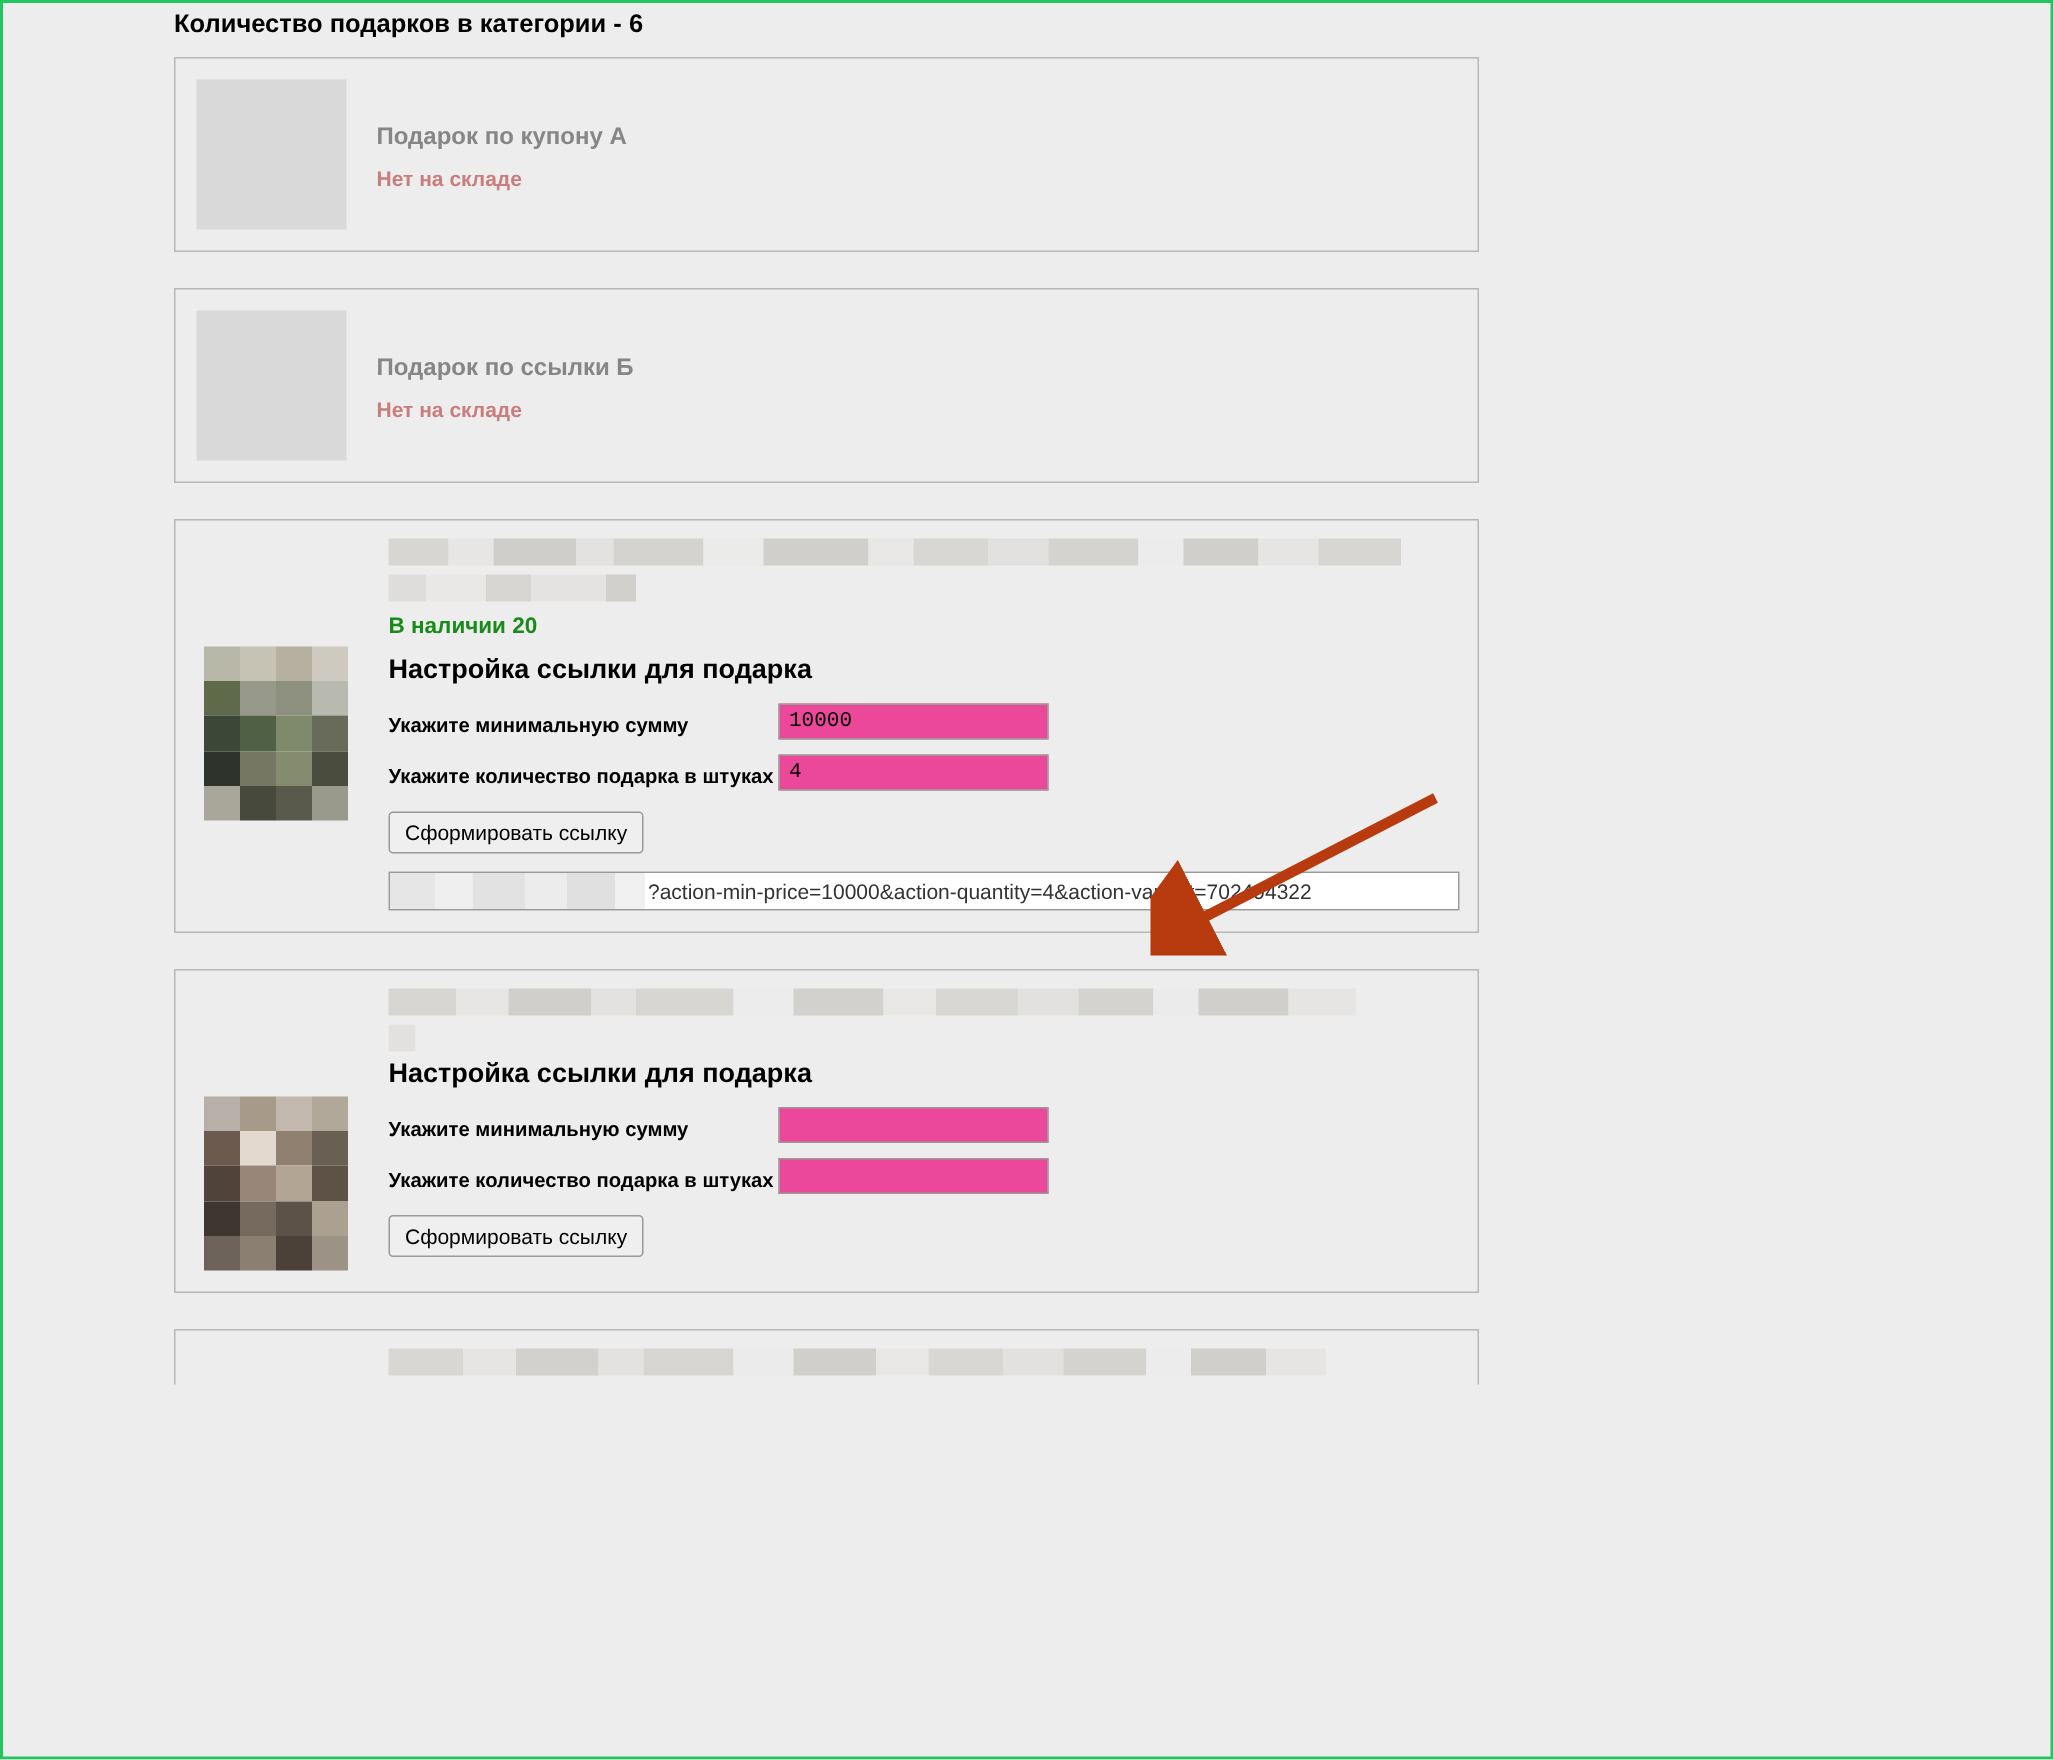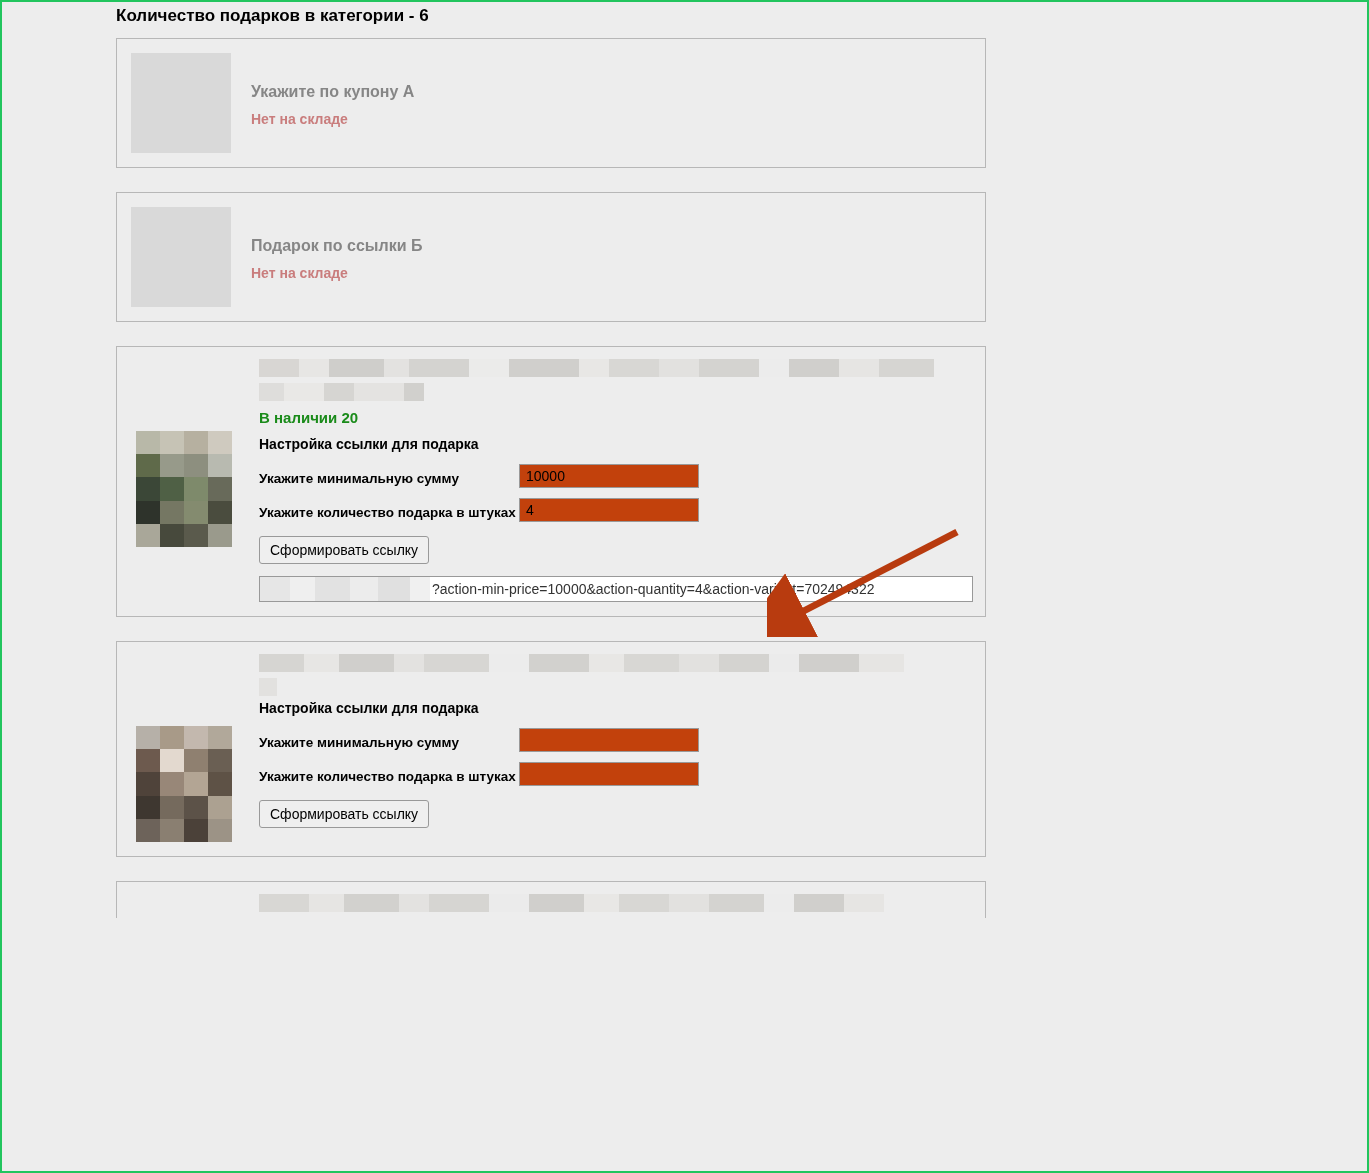--- a/index.html
+++ b/index.html
@@ -91,42 +91,42 @@
       filter: blur(0.5px);
     }
     .in-stock {
       color: #1a8b1a;
       font-weight: bold;
       font-size: 15px;
       margin: 8px 0 10px 0;
     }
     .subheading {
       font-weight: bold;
-      font-size: 14px;
+      font-size: 18px;
       margin-bottom: 12px;
     }
     .field-row {
       display: flex;
       align-items: flex-end;
       margin-bottom: 10px;
     }
     .field-label {
       width: 260px;
       font-weight: bold;
       font-size: 13.5px;
       line-height: 1.3;
     }
     .num-input {
       width: 180px;
       height: 24px;
       border: 1px solid #999;
-      background: #c2410c;
+      background: #ec4899;
       padding: 2px 6px;
       font-size: 14px;
-      font-family: Liberation Sans, sans-serif;
+      font-family: Liberation Mono, monospace;
     }
     .btn {
       padding: 5px 10px;
       border: 1px solid #999;
       background: #efefef;
       border-radius: 3px;
       font-size: 14px;
       cursor: pointer;
       margin-top: 4px;
     }
@@ -169,21 +169,21 @@
 
 <div class="page-frame">
 
   <div class="page-title">Количество подарков в категории - 6</div>
 
   <div class="cards-container">
 
     <div class="card simple">
       <div class="thumb"></div>
       <div class="content">
-        <div class="gift-title">Укажите по купону А</div>
+        <div class="gift-title">Подарок по купону А</div>
         <div class="out-of-stock">Нет на складе</div>
       </div>
     </div>
 
     <div class="card simple">
       <div class="thumb"></div>
       <div class="content">
         <div class="gift-title">Подарок по ссылки Б</div>
         <div class="out-of-stock">Нет на складе</div>
       </div>

